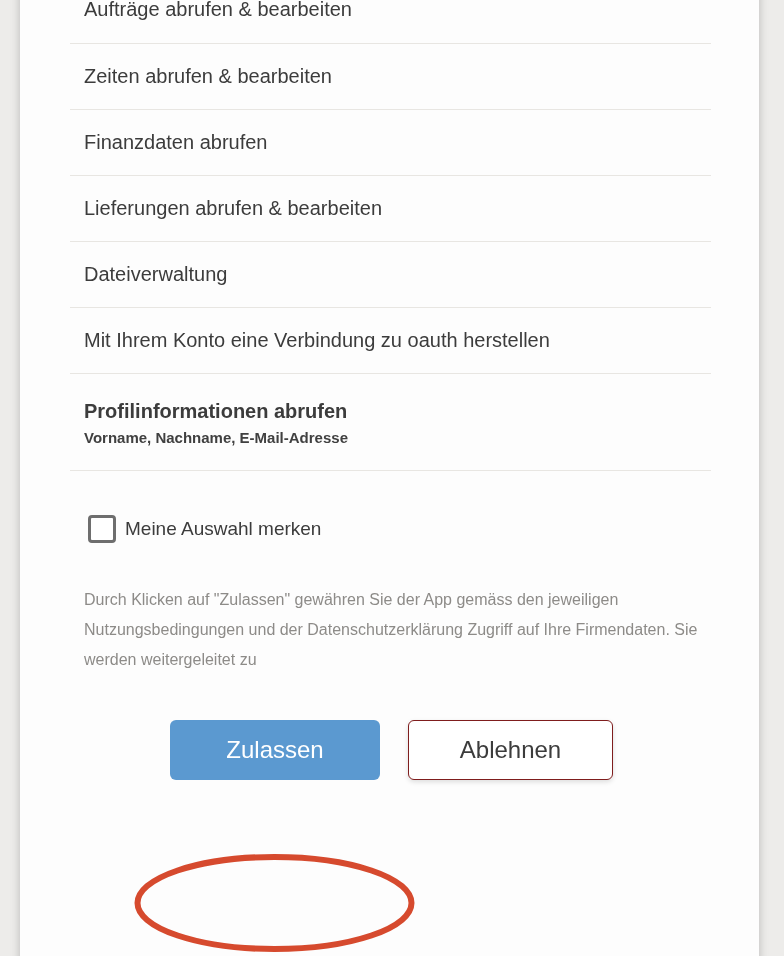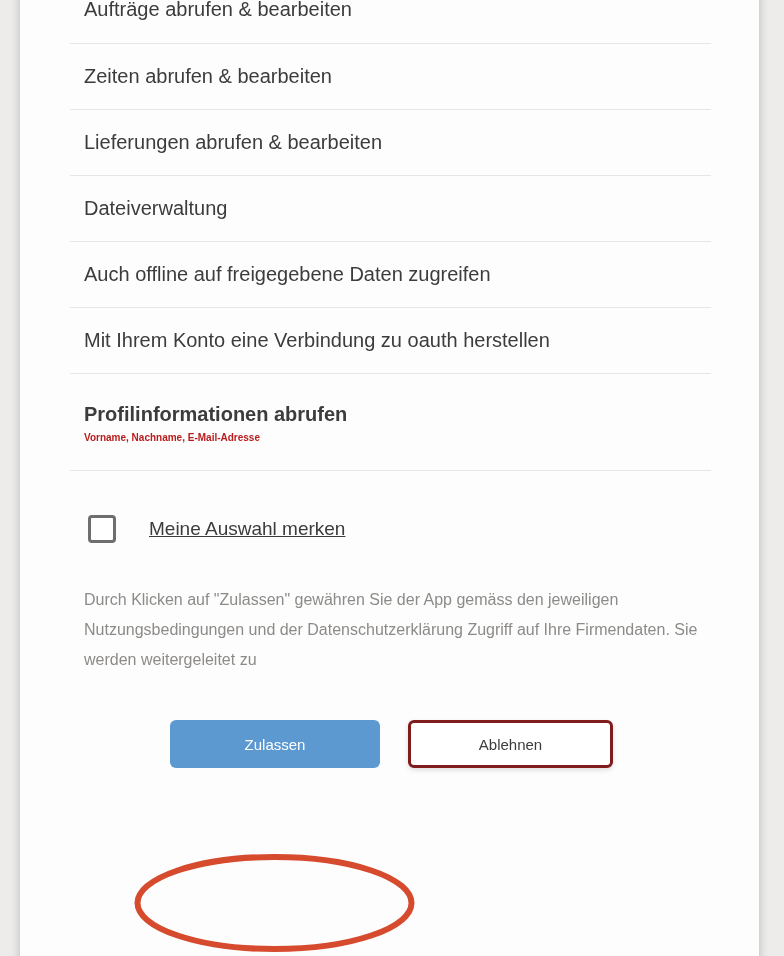--- a/index.html
+++ b/index.html
@@ -32,78 +32,77 @@
     padding-left: 14px;
   }
   .perm-row:first-child { min-height: 68px; }
   .perm-row.has-sub { min-height: 97px; font-weight: bold; }
   .perm-label {
     font-size: 20px;
     color: #3c3c3c;
     line-height: 1.25;
   }
   .perm-sub {
-    font-size: 10px;
-    color: #b91c1c;
+    font-size: 15px;
+    color: #404040;
     margin-top: 5px;
   }
   .remember-row {
     display: flex;
     align-items: center;
     margin: 44px 48px 0 68px;
   }
   .checkbox {
     width: 28px; height: 28px;
     border: 3px solid #6e6e6e;
     border-radius: 4px;
     background: #ffffff;
     flex: 0 0 auto;
     cursor: pointer;
   }
   .remember-label {
-    margin-left: 33px;
+    margin-left: 9px;
     font-size: 19px;
     color: #3c3c3c;
-    text-decoration: underline;
   }
   .disclaimer {
     margin: 42px 40px 0 64px;
     font-size: 16px;
     line-height: 30px;
     color: #8d8b88;
   }
   .disclaimer p { margin: 0; }
   .disclaimer .url { word-break: break-all; }
   .buttons {
     display: flex;
     align-items: center;
     margin: 45px 0 0 150px;
   }
   .btn {
-    height: 48px;
+    height: 60px;
     border-radius: 6px;
-    font-size: 15px;
+    font-size: 24px;
     font-family: inherit;
     display: flex;
     align-items: center;
     justify-content: center;
     cursor: pointer;
   }
   .btn-allow {
     width: 210px;
     background: #5b99d0;
     color: #ffffff;
     border: none;
   }
   .btn-deny {
     width: 205px;
     margin-left: 28px;
     background: #ffffff;
     color: #3c3c3c;
-    border: 3px solid #7f1d1d;
+    border: 1px solid #7f1d1d;
     box-shadow: 0 2px 5px rgba(0,0,0,0.13);
   }
   .annotation {
     position: absolute;
     left: 128px; top: 848px;
     width: 293px; height: 110px;
     pointer-events: none;
   }
 </style>
 </head>
@@ -112,27 +111,27 @@
 <div class="card">
 
   <ul class="perm-list">
     <li class="perm-row">
       <span class="perm-label">Aufträge abrufen &amp; bearbeiten</span>
     </li>
     <li class="perm-row">
       <span class="perm-label">Zeiten abrufen &amp; bearbeiten</span>
     </li>
     <li class="perm-row">
+      <span class="perm-label">Finanzdaten abrufen</span>
+    </li>
+    <li class="perm-row">
       <span class="perm-label">Lieferungen abrufen &amp; bearbeiten</span>
     </li>
     <li class="perm-row">
       <span class="perm-label">Dateiverwaltung</span>
-    </li>
-    <li class="perm-row">
-      <span class="perm-label">Auch offline auf freigegebene Daten zugreifen</span>
     </li>
     <li class="perm-row">
       <span class="perm-label">Mit Ihrem Konto eine Verbindung zu oauth herstellen</span>
     </li>
     <li class="perm-row has-sub">
       <span class="perm-label">Profilinformationen abrufen</span>
       <span class="perm-sub">Vorname, Nachname, E-Mail-Adresse</span>
     </li>
   </ul>
 

